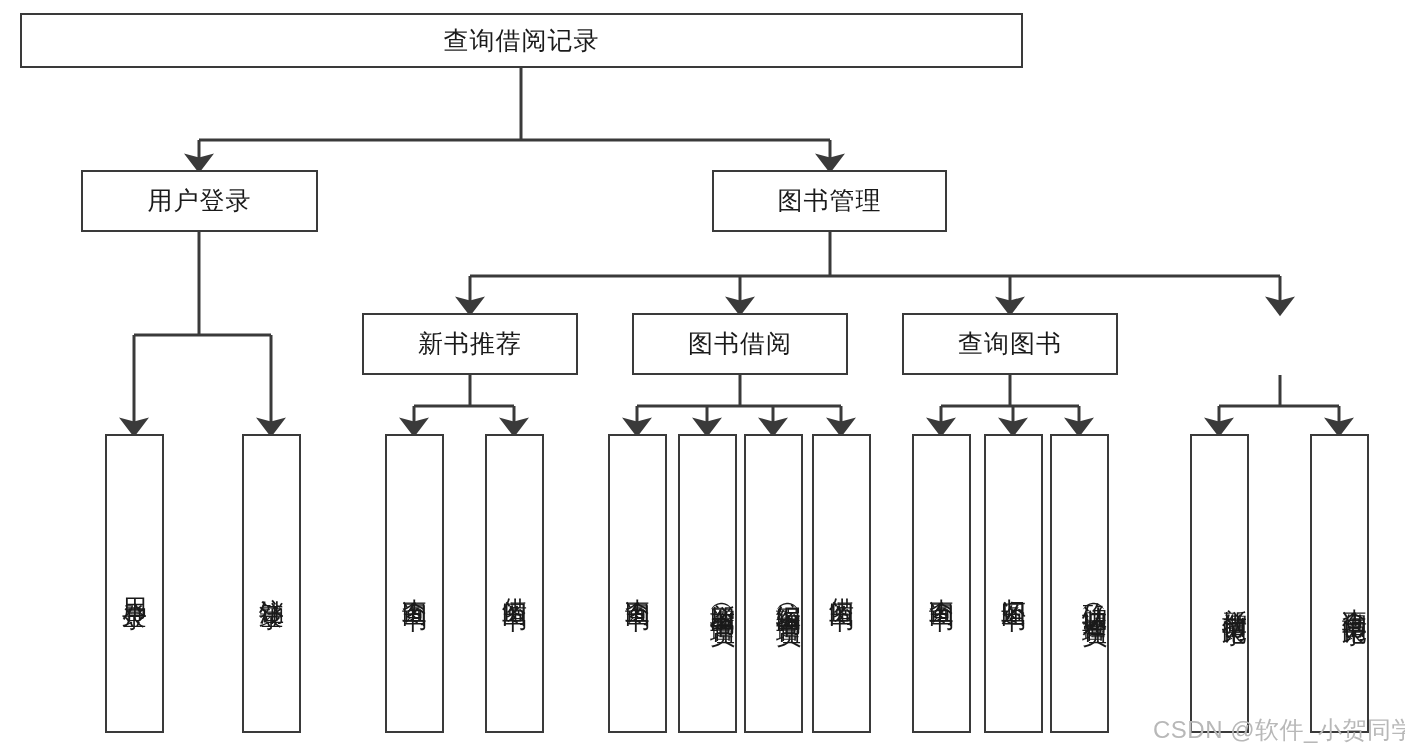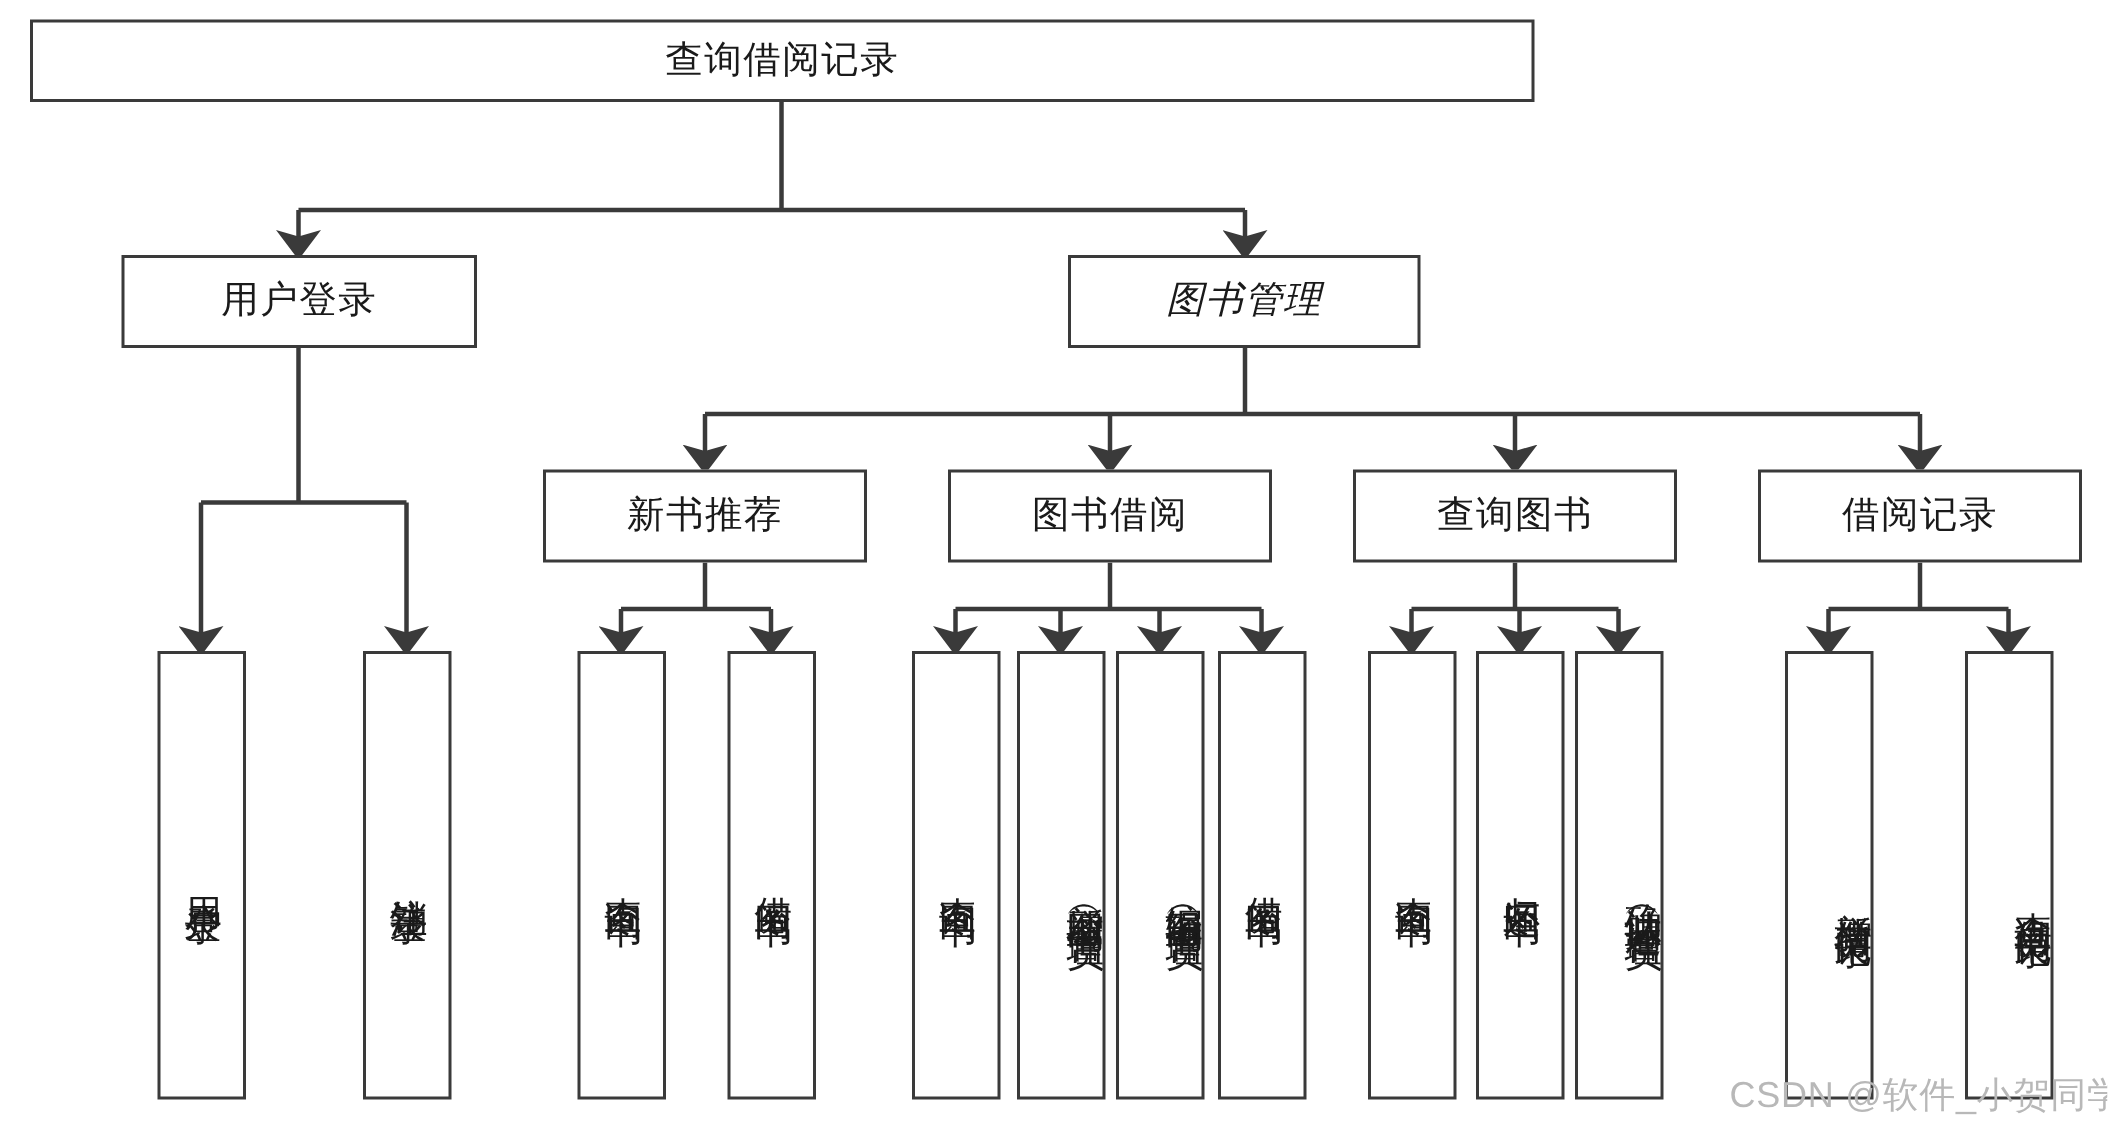--- a/index.html
+++ b/index.html
@@ -116,26 +116,25 @@
       <path d="M1280,375 L1280,406"></path>
       <path d="M1219,406 L1339,406"></path>
       <path d="M1219,406 L1219,427" marker-end="url(#arw)"></path>
       <path d="M1339,406 L1339,427" marker-end="url(#arw)"></path>
     </g>
   </svg>
 
   <div class="node node-h" style="left: 20px; top: 13px; width: 1003px; height: 55px;">查询借阅记录</div>
 
   <div class="node node-h" style="left: 81px; top: 170px; width: 237px; height: 62px;">用户登录</div>
-  <div class="node node-h" style="left: 712px; top: 170px; width: 235px; height: 62px; font-style: italic;">图书管理</div>
+  <div class="node node-h" style="left: 712px; top: 170px; width: 235px; height: 62px;">图书管理</div>
 
   <div class="node node-h" style="left: 632px; top: 313px; width: 216px; height: 62px;">图书借阅</div>
   <div class="node node-h" style="left: 362px; top: 313px; width: 216px; height: 62px;">新书推荐</div>
   <div class="node node-h" style="left: 902px; top: 313px; width: 216px; height: 62px;">查询图书</div>
-  <div class="node node-h" style="left: 1172px; top: 313px; width: 216px; height: 62px;">借阅记录</div>
 
   <div class="node node-v mid" style="left: 105px; top: 434px; width: 59px; height: 299px;">用户登录</div>
   <div class="node node-v mid" style="left: 242px; top: 434px; width: 59px; height: 299px;">注销登录</div>
   <div class="node node-v mid" style="left: 385px; top: 434px; width: 59px; height: 299px;">查询图书</div>
   <div class="node node-v mid" style="left: 485px; top: 434px; width: 59px; height: 299px;">借阅图书</div>
   <div class="node node-v mid" style="left: 608px; top: 434px; width: 59px; height: 299px;">查询图书</div>
   <div class="node node-v" style="left: 678px; top: 434px; width: 59px; height: 299px;">新增图书（管理员）</div>
   <div class="node node-v" style="left: 744px; top: 434px; width: 59px; height: 299px;">编辑图书（管理员）</div>
   <div class="node node-v mid" style="left: 812px; top: 434px; width: 59px; height: 299px;">借阅图书</div>
   <div class="node node-v mid" style="left: 912px; top: 434px; width: 59px; height: 299px;">查询图书</div>

